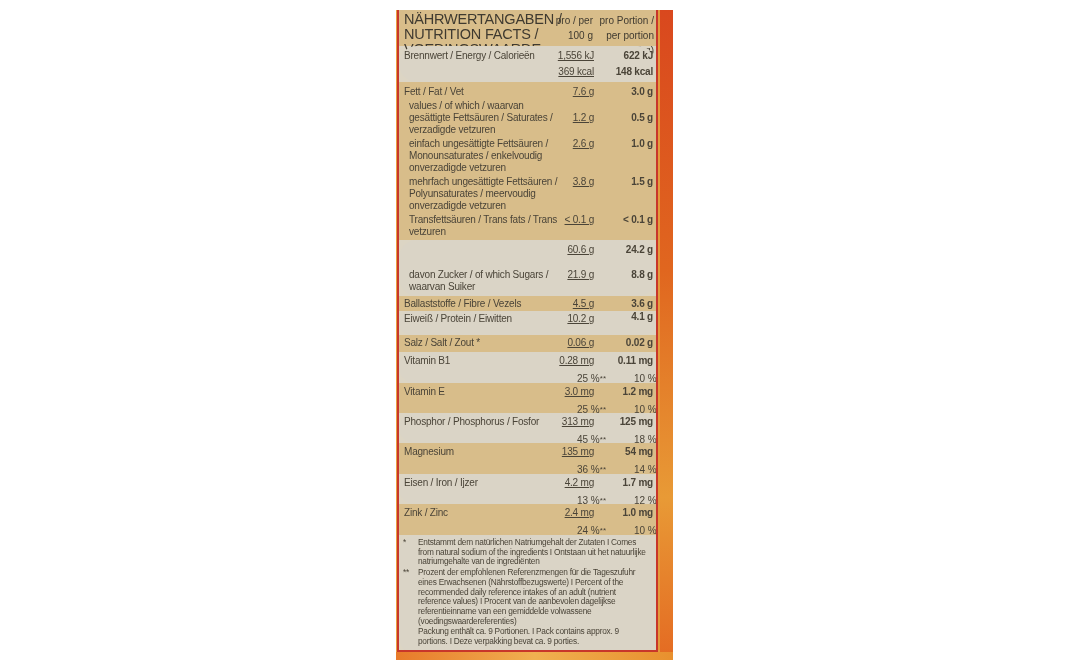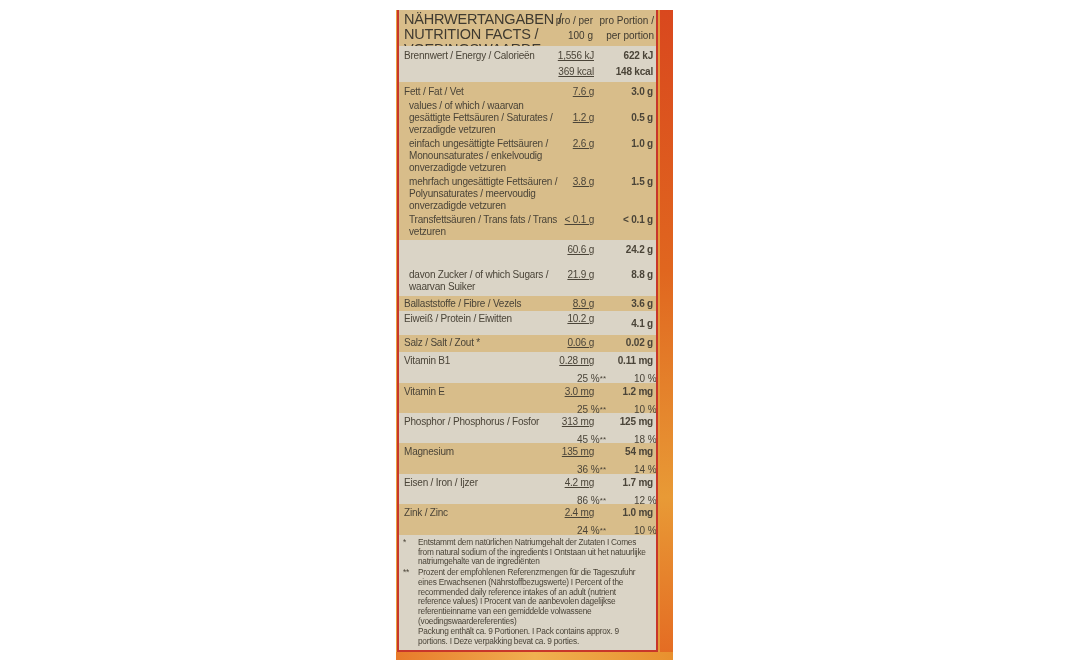--- a/index.html
+++ b/index.html
@@ -20,21 +20,21 @@
     background: linear-gradient(90deg, #e87a2a, #f0b050, #e8902e);
   }
   .panel {
     position:absolute; left:397px; top:10px; width:261px; height:642px;
     border-left:2px solid #c8362a; border-right:2px solid #c8362a; border-bottom:2px solid #c8362a;
     box-sizing:border-box; background:#dcd5c4; overflow:hidden;
     color:#4a4438;
   }
   .row { position:relative; box-sizing:border-box; }
   .tan { background:#d8bd8a; }
-  .grey { background:#dad4c6; }
+  .grey { background:#dad4c6;border-radius:18px; }
   .header { height:36px; padding:2px 0 0 5px; }
   .h-title { font-family:"Liberation Sans", sans-serif; font-size:14.5px; line-height:15px; color:#3f3a30; letter-spacing:-0.2px; }
   .h-col { position:absolute; top:3px; font-size:10px; line-height:15px; text-align:right; color:#3f3a30; }
   .h-c1 { right:63px; width:60px; }
   .h-c2 { right:2px; width:62px; }
   .lbl { position:absolute; left:5px; font-size:10px; line-height:12px; color:#4a4438; letter-spacing:-0.2px; }
   .lbl.indent { left:10px; }
   .v1, .v2 { position:absolute; font-size:10px; line-height:12px; text-align:right; color:#4a4438; letter-spacing:-0.2px; }
   .v1 { right:62px; width:60px;text-decoration:underline; }
   .v2 { right:3px; width:56px;font-weight:bold; }
@@ -128,28 +128,28 @@
     <div class="lbl indent" style="top:29px">
       <div>davon Zucker / of which Sugars /</div>
       <div>waarvan Suiker</div>
     </div>
     <div class="v1" style="top:29px">21.9 g</div>
     <div class="v2" style="top:29px">8.8 g</div>
   </div>
 
   <div class="row tan" style="height:15px">
     <div class="lbl" style="top:2px">Ballaststoffe / Fibre / Vezels</div>
-    <div class="v1" style="top:2px">8.9 g</div>
+    <div class="v1" style="top:2px">4.5 g</div>
     <div class="v2" style="top:2px">3.6 g</div>
   </div>
 
   <div class="row grey" style="height:24px">
     <div class="lbl" style="top:2px">Eiweiß / Protein / Eiwitten</div>
     <div class="v1" style="top:2px">10.2 g</div>
-    <div class="v2" style="top:7px">4.1 g</div>
+    <div class="v2" style="top:0">4.1 g</div>
   </div>
 
   <div class="row tan" style="height:17px">
     <div class="lbl" style="top:2px">Salz / Salt / Zout *</div>
     <div class="v1" style="top:2px">0.06 g</div>
     <div class="v2" style="top:2px">0.02 g</div>
   </div>
 
   <div class="row grey" style="height:31px">
     <div class="lbl" style="top:3px">Vitamin B1</div>
@@ -180,21 +180,21 @@
     <div class="v1" style="top:3px">135 mg</div>
     <div class="v2" style="top:3px">54 mg</div>
     <div class="pct p1" style="top:17px"><span>36 %</span><span class="star">**</span></div>
     <div class="pct p2" style="top:17px"><span>14 %</span><span class="star">**</span></div>
   </div>
 
   <div class="row grey" style="height:30px">
     <div class="lbl" style="top:3px">Eisen / Iron / Ijzer</div>
     <div class="v1" style="top:3px">4.2 mg</div>
     <div class="v2" style="top:3px">1.7 mg</div>
-    <div class="pct p1" style="top:17px"><span>86 %</span><span class="star">**</span></div>
+    <div class="pct p1" style="top:17px"><span>13 %</span><span class="star">**</span></div>
     <div class="pct p2" style="top:17px"><span>12 %</span><span class="star">**</span></div>
   </div>
 
   <div class="row tan" style="height:31px">
     <div class="lbl" style="top:3px">Zink / Zinc</div>
     <div class="v1" style="top:3px">2.4 mg</div>
     <div class="v2" style="top:3px">1.0 mg</div>
     <div class="pct p1" style="top:17px"><span>24 %</span><span class="star">**</span></div>
     <div class="pct p2" style="top:17px"><span>10 %</span><span class="star">**</span></div>
   </div>

